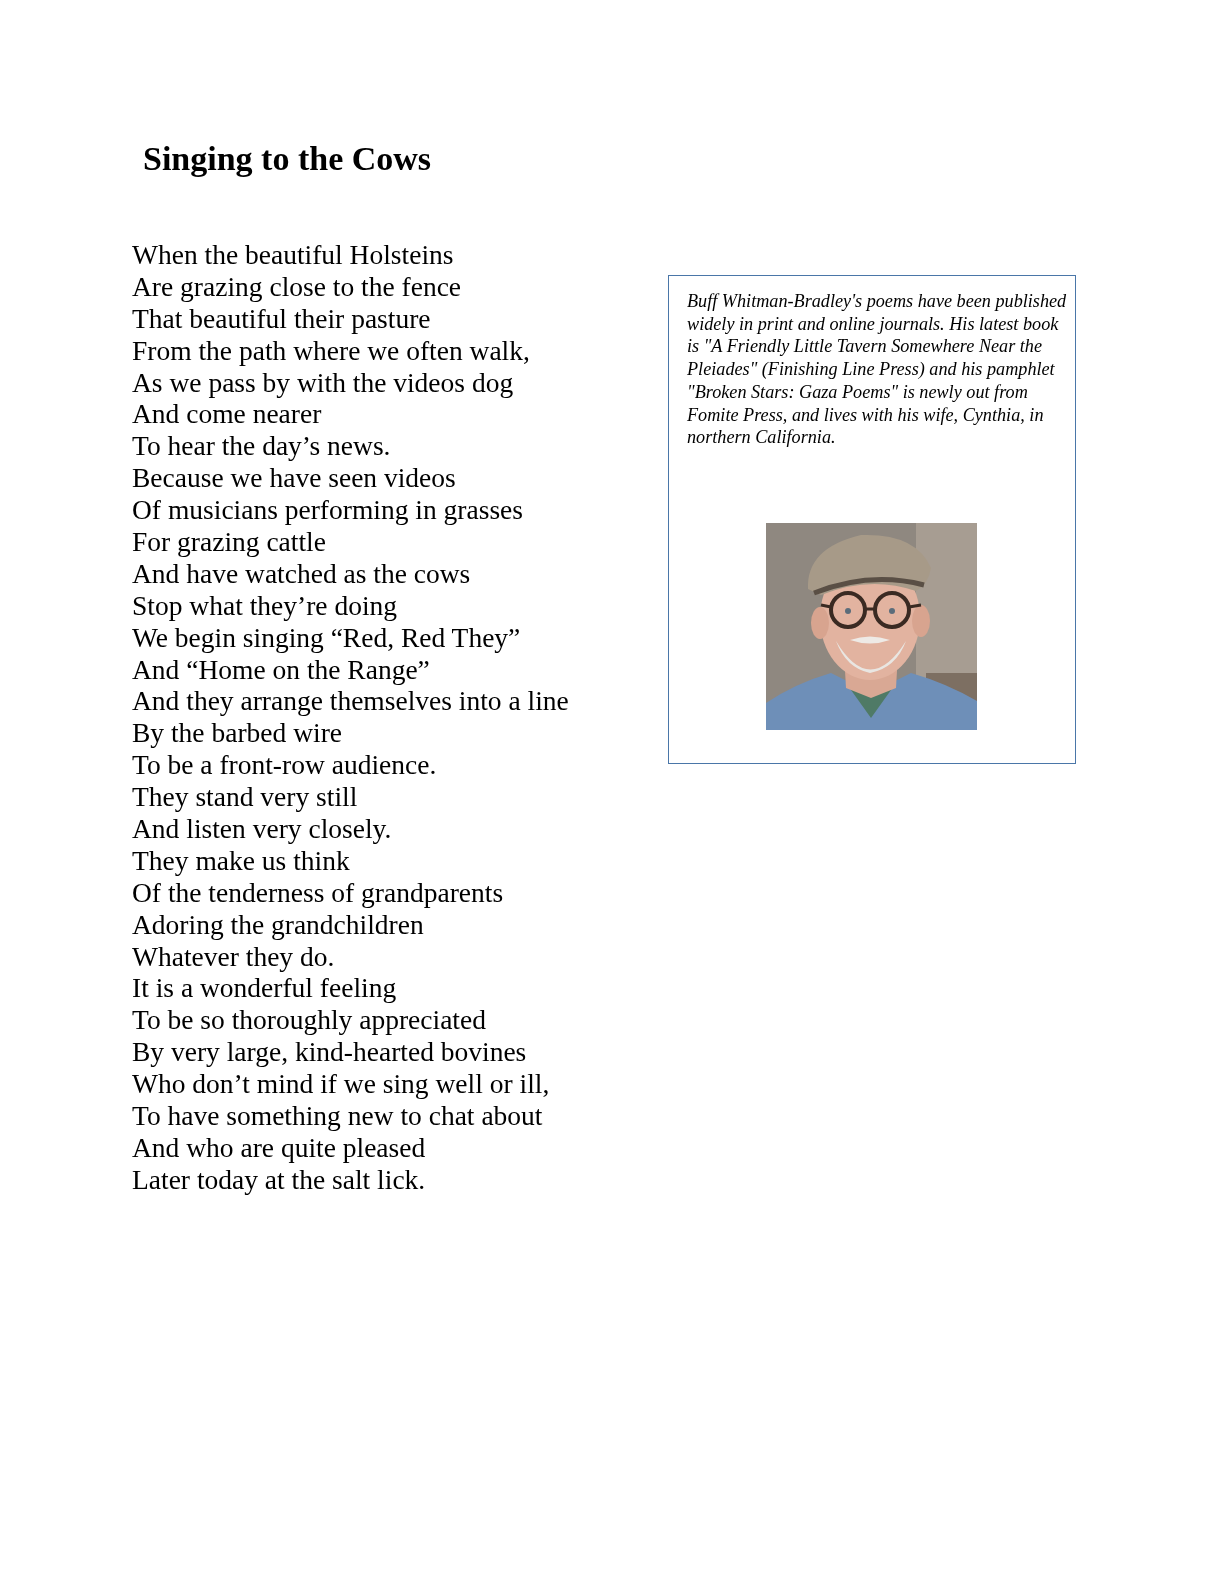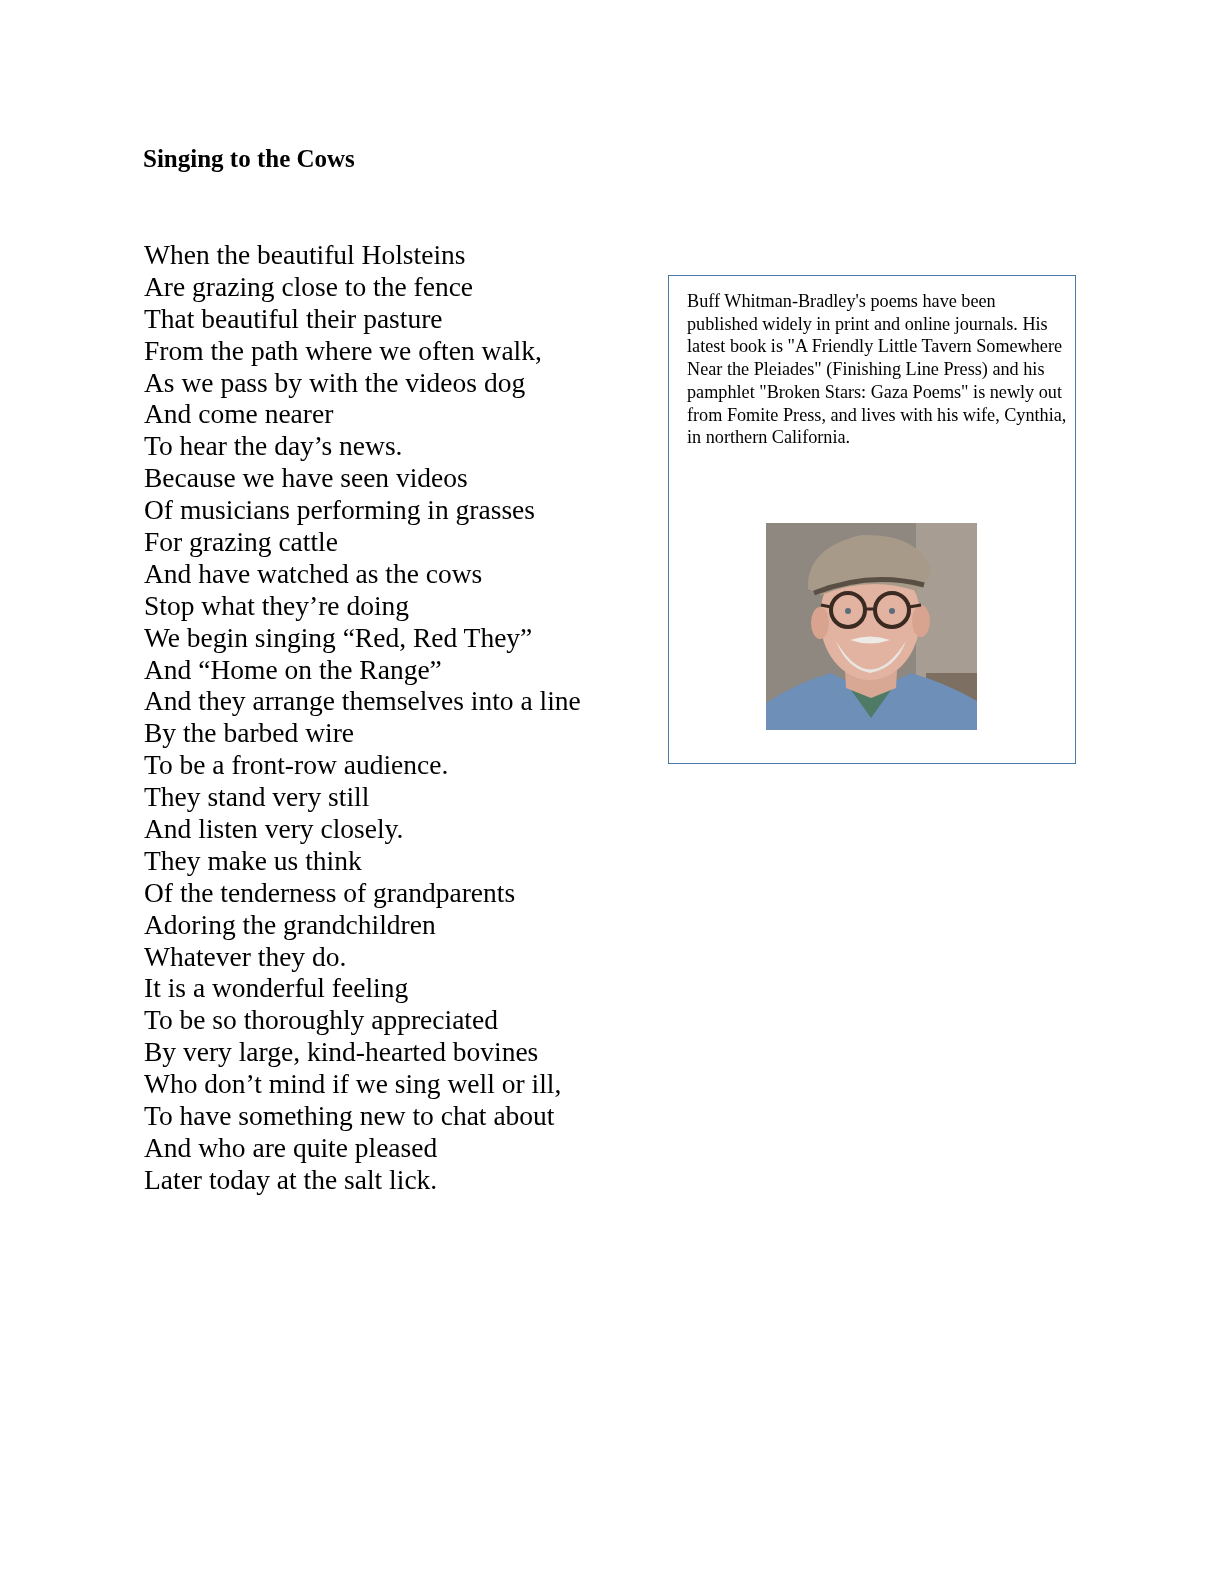--- a/index.html
+++ b/index.html
@@ -13,47 +13,48 @@
       position: relative;
       overflow: hidden;
       font-family: "Liberation Serif", "DejaVu Serif", serif;
       color: #000000;
     }
     .title {
       position: absolute;
       left: 143px;
       top: 143px;
       margin: 0;
-      font-size: 25px;
+      font-size: 34px;
       font-weight: bold;
       line-height: 32px;
       letter-spacing: 0;
     }
     .poem {
       position: absolute;
-      left: 144px;
+      left: 132px;
       top: 239px;
       margin: 0;
       padding: 0;
       list-style: none;
     }
     .poem-line {
       font-size: 27.5px;
       line-height: 31.9px;
       height: 31.9px;
       white-space: nowrap;
     }
     .bio-box {
       position: absolute;
       left: 668px;
       top: 275px;
       width: 408px;
       height: 489px;
       border: 1.3px solid #4a76a8;
       box-sizing: border-box;
+      font-style: italic;
     }
     .bio-text {
       position: absolute;
       left: 18px;
       top: 14px;
       width: 380px;
       margin: 0;
       font-size: 18.2px;
       line-height: 22.7px;
     }

